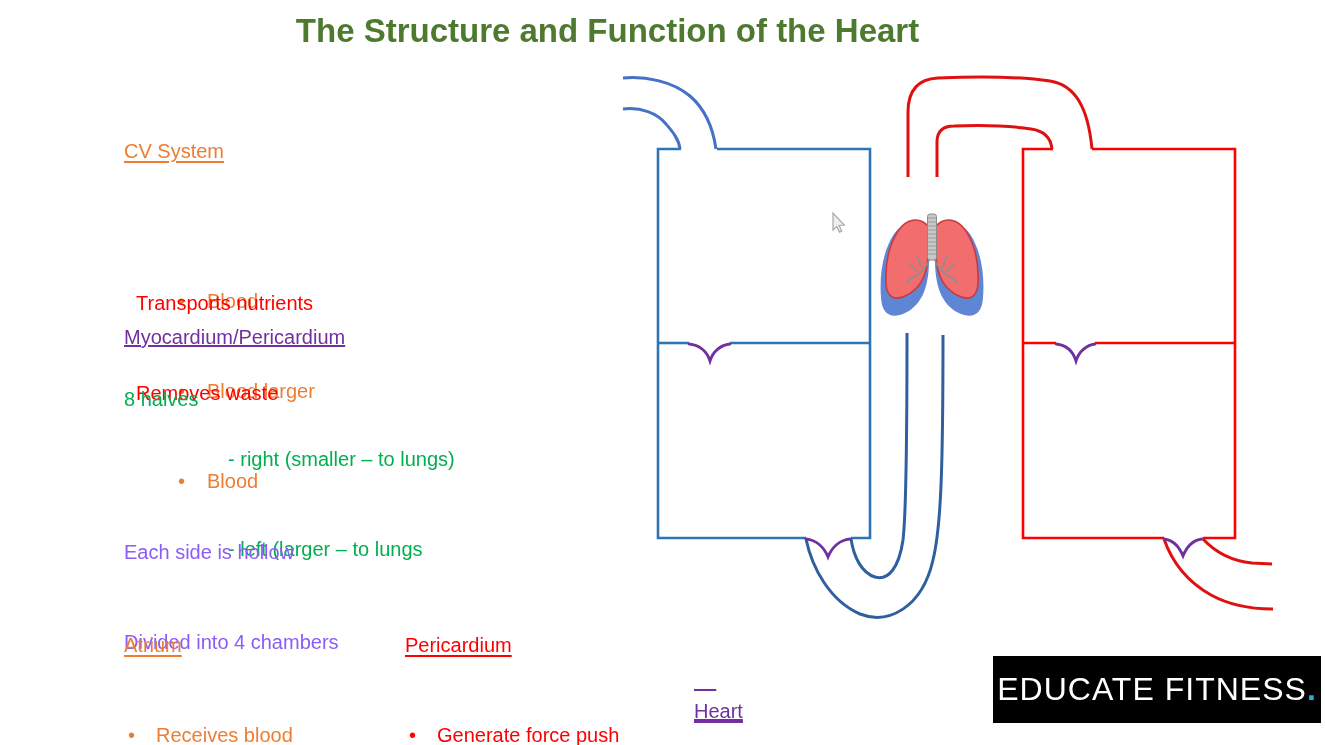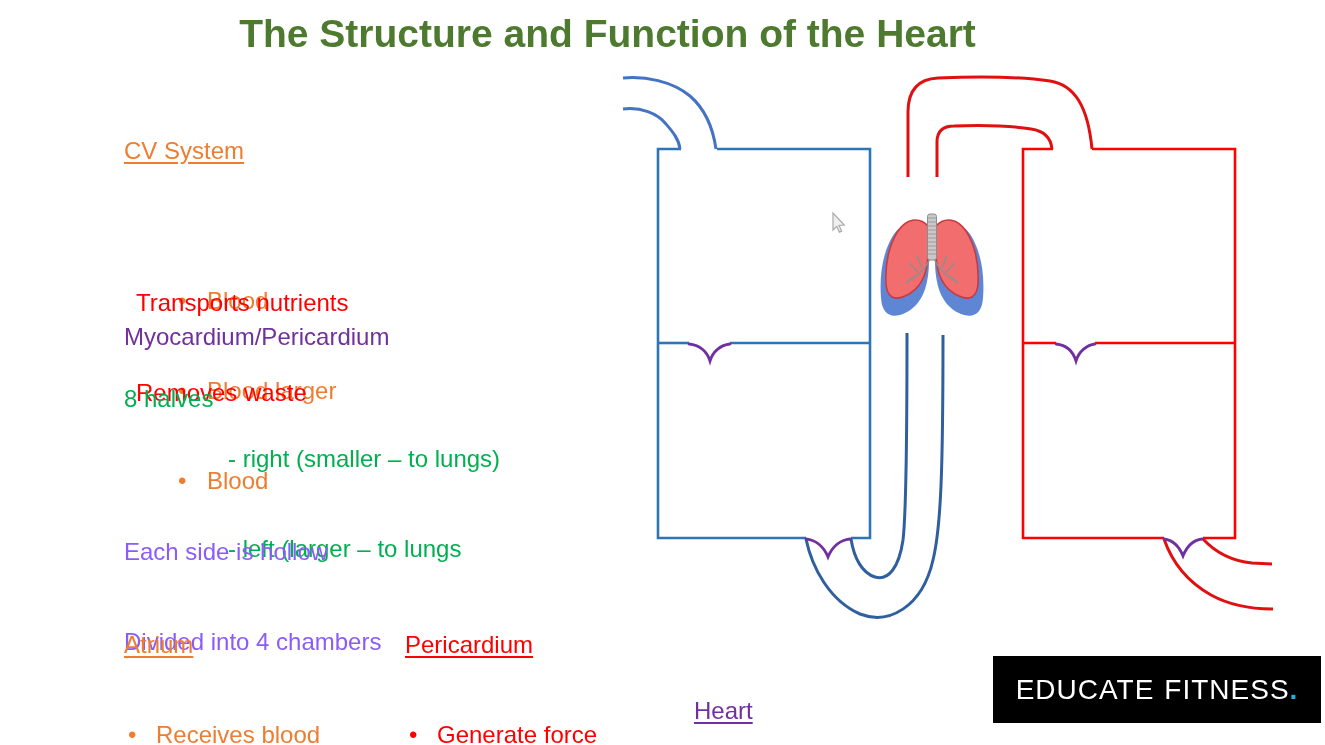--- a/index.html
+++ b/index.html
@@ -3,41 +3,41 @@
 <meta charset="utf-8">
 <style>
   html,body{margin:0;padding:0;background:#fff;}
   #slide{
     position:relative;width:1325px;height:745px;background:#ffffff;
     font-family:"Liberation Sans",sans-serif;overflow:hidden;
   }
   .abs{position:absolute;}
   #title{
     left:0;top:12px;width:1215px;text-align:center;
-    font-size:39px;font-weight:bold;color:var(--title-green);
+    font-size:33px;font-weight:bold;color:var(--title-green);
     letter-spacing:0px;
   }
-  .txt{font-size:24px;line-height:30px;white-space:pre;}
+  .txt{font-size:20px;line-height:30px;white-space:pre;}
   .orange{color:var(--orange);} .red{color:var(--red);}
-  .purple{color:var(--purple);} .green{color:var(--green);}
+  .purple{color:var(--purple);text-decoration:underline;} .green{color:var(--green);}
   .black{color:#8b5cf6;}
   .heading{text-decoration:underline;text-underline-offset:3px;}
   .li{display:flex;align-items:flex-start;}
   .blt{flex:0 0 auto;}
   .wrap{white-space:normal;}
   
   #cv-list .blt{width:29px;margin-left:54px;}
   
   .tight-list .blt{width:28px;margin-left:4px;}
   #halves{display:flex;}
   #halves .lbl{width:104px;}
   #logo{
     left:993px;top:656px;width:328px;height:67px;background:#000;
     display:flex;align-items:center;justify-content:center;
-    color:#fff;font-size:28px;letter-spacing:1px;
+    color:#fff;font-size:32px;letter-spacing:1px;
   }
   #logo .w1{font-weight:300;margin-right:10px;}
   #logo .w2{font-weight:400;}
   #logo .dot{font-weight:800;color:var(--logo-blue);}
   svg{display:block;}
 </style>
 </head>
 <body>
 
 <div id="slide">

